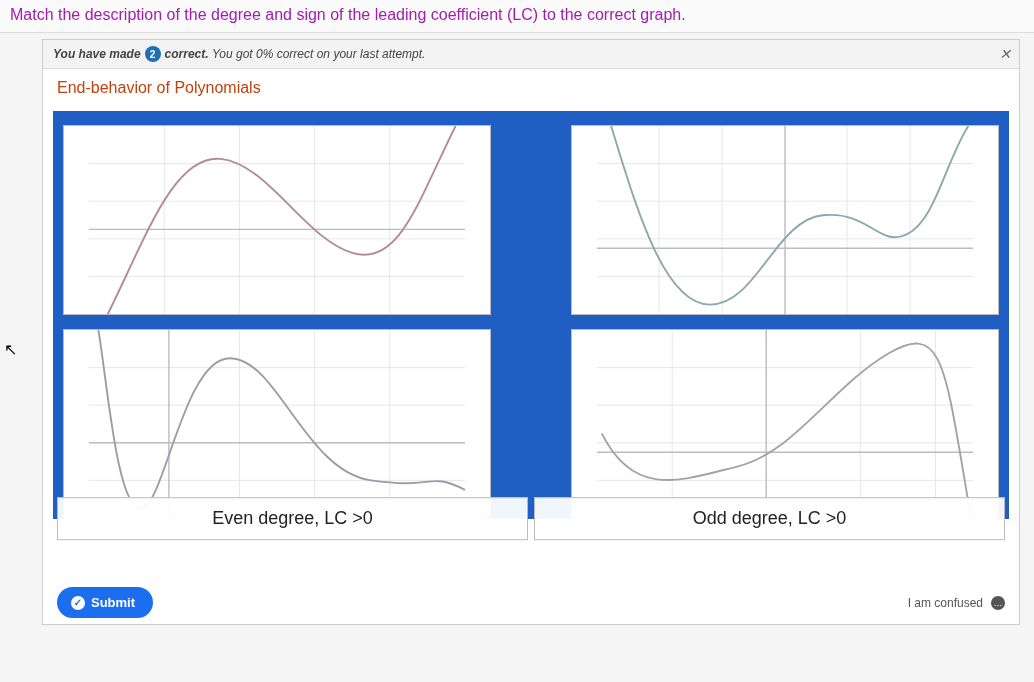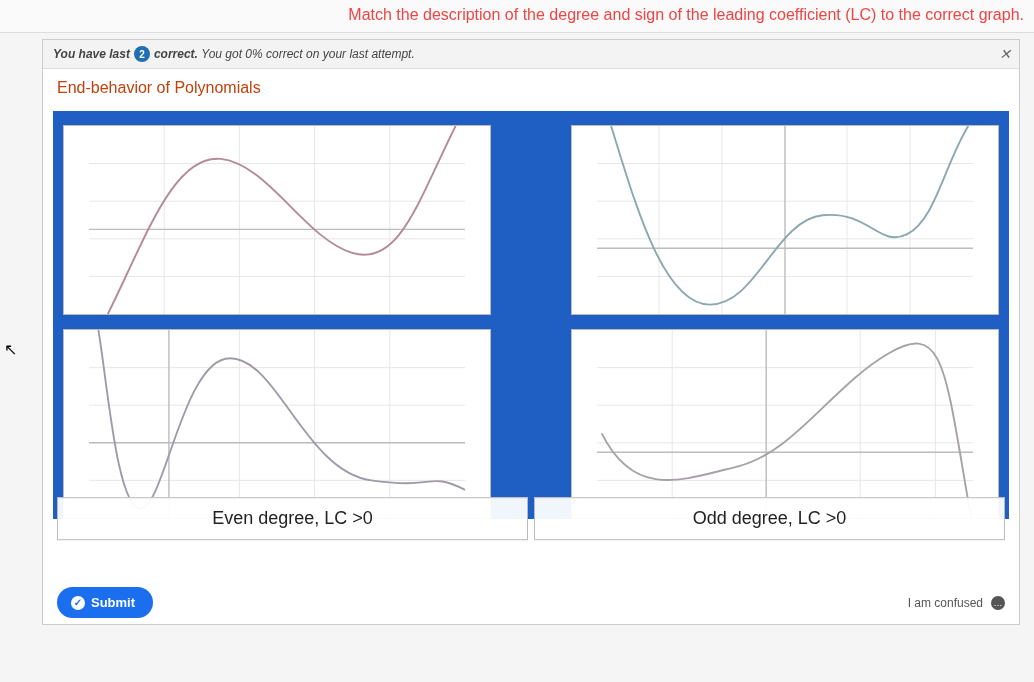--- a/index.html
+++ b/index.html
@@ -7,24 +7,23 @@
     font-family: Arial, Helvetica, sans-serif;
     background: #f5f5f5;
     width: 1034px;
     height: 682px;
     overflow: hidden;
     color: #222;
   }
   .question {
     padding: 6px 10px 8px 10px;
     font-size: 16px;
-    color: #ef4444;
+    color: #a21caf;
     border-bottom: 1px solid #ddd;
     background: #fafafa;
-    text-align: right;
   }
   .panel {
     margin: 6px 14px 0 42px;
     border: 1px solid #ccc;
     background: #fff;
   }
   .attempt-bar {
     display: flex;
     align-items: center;
     padding: 6px 10px;
@@ -157,21 +156,21 @@
   }
 </style>
 </head>
 <body>
 
 <div class="question">Match the description of the degree and sign of the leading coefficient (LC) to the correct graph.</div>
 
 <div class="panel">
 
   <div class="attempt-bar">
-    <b>You have last</b>
+    <b>You have made</b>
     <span class="badge">2</span>
     <b>correct.</b>
     &nbsp;
     <span>You got 0% correct on your last attempt.</span>
     <span class="close-x">✕</span>
   </div>
 
   <div class="section-title">End-behavior of Polynomials</div>
 
   <div class="stage">

